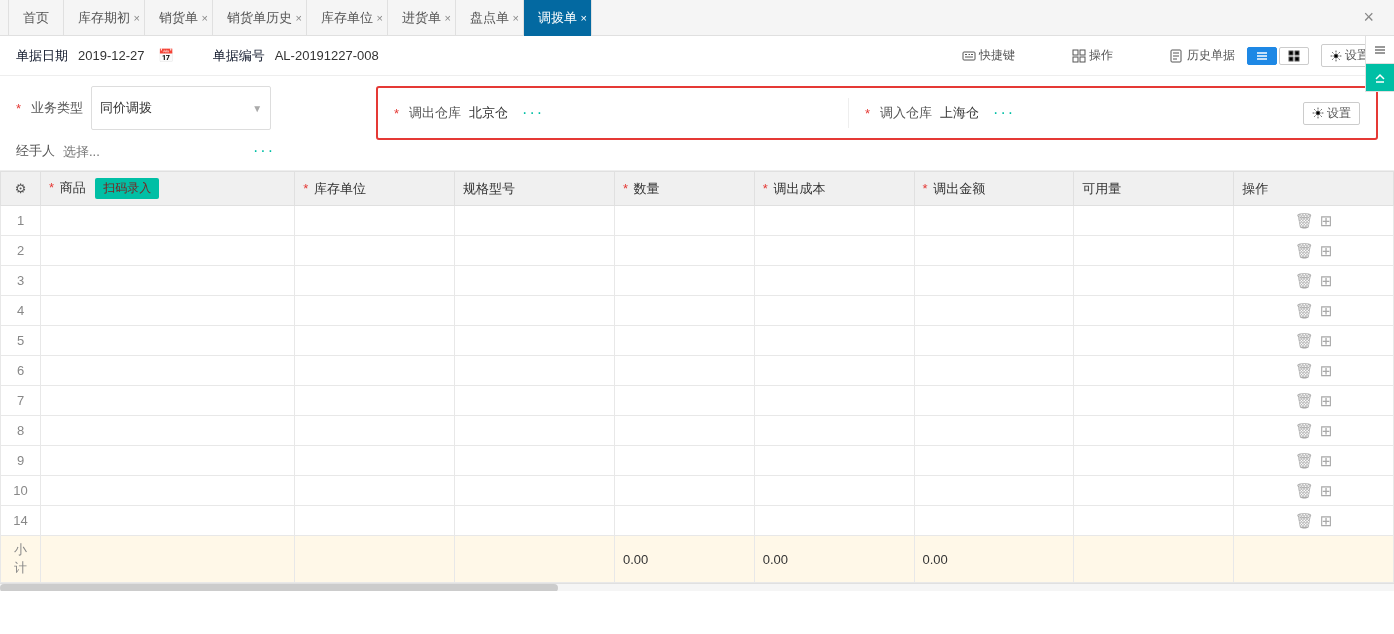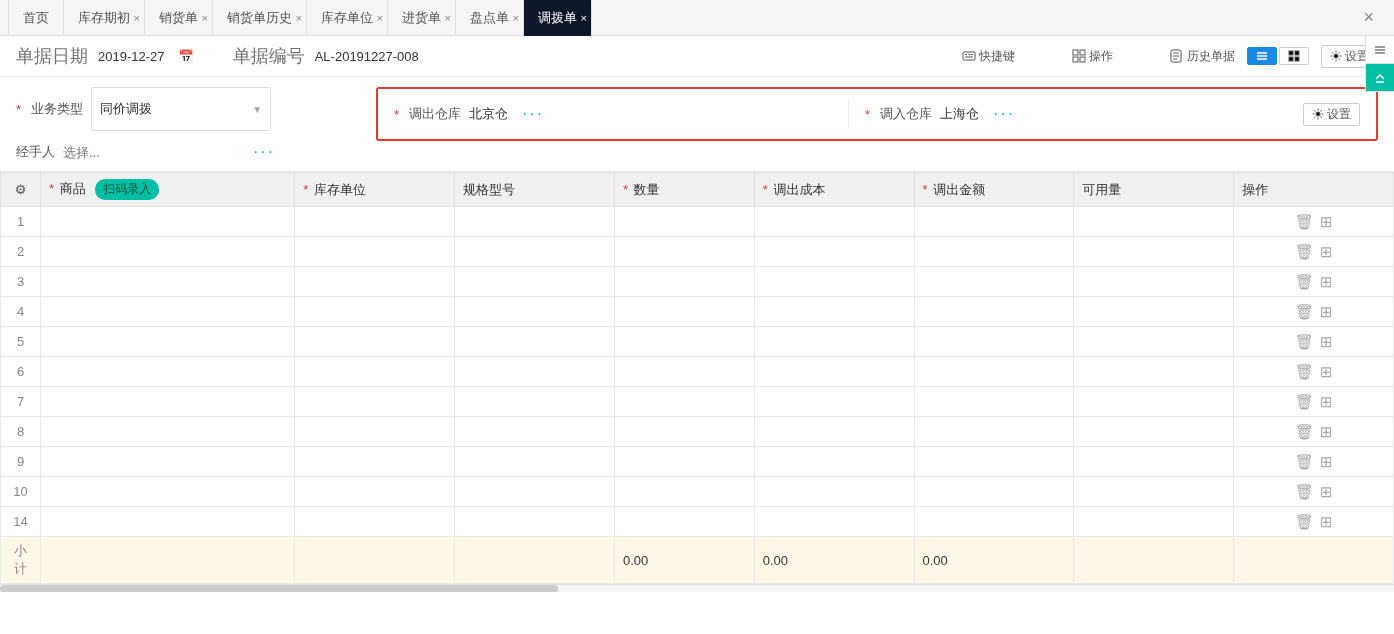--- a/index.html
+++ b/index.html
@@ -15,21 +15,21 @@
     }
     .tab-item {
       display: flex; align-items: center;
       padding: 0 14px; height: 36px;
       cursor: pointer; font-size: 13px;
       color: #555; border-right: 1px solid #e0e0e0;
       white-space: nowrap;
       position: relative;
     }
     .tab-item.active {
-      background: #0f172a; color: #fff;
+      background: #0369a1; color: #fff;
     }
     .tab-item:first-child { border-left: 1px solid #e0e0e0; }
     .tab-close-btn {
       position: absolute; right: 4px; top: 50%; transform: translateY(-50%);
       font-size: 11px; color: #888; cursor: pointer;
     }
     .tab-item.active .tab-close-btn { color: #fff; }
 
     
     .window-close {
@@ -39,21 +39,21 @@
 
     
     .toolbar-row {
       display: flex; align-items: center;
       padding: 8px 16px;
       border-bottom: 1px solid #eee;
       gap: 20px;
     }
     .toolbar-left { display: flex; align-items: center; gap: 10px; }
     .toolbar-right { margin-left: auto; display: flex; align-items: center; gap: 12px; font-size: 12px; color: #555; }
-    .label-text { color: #737373; font-size: 18px; }
+    .label-text { color: #0f172a; font-size: 13px; }
     .value-text { color: #333; font-size: 13px; }
     .calendar-icon { color: #00bfa5; margin-left: 4px; cursor: pointer; }
     .toolbar-icon-btn {
       display: flex; align-items: center; gap: 3px; cursor: pointer; color: #555; font-size: 12px; padding-left: 45px;
     }
     .toolbar-icon-btn svg { width:14px; height:14px; }
     .settings-btn {
       background: none; border: 1px solid #ccc; border-radius: 2px;
       padding: 2px 8px; cursor: pointer; color: #555; font-size: 12px;
       display: flex; align-items: center; gap: 3px;
@@ -103,21 +103,21 @@
     td {
       border: 1px solid #e8e8e8; padding: 5px 8px;
       height: 30px; color: #333;
     }
     tr.subtotal td { background: #fff8e8; font-size: 13px; }
     .row-num { color: #888; text-align: center; }
     .col-actions { text-align: center; }
     .action-icons { display: flex; gap: 6px; align-items: center; justify-content: center; }
     .action-icon { cursor: pointer; color: #aaa; font-size: 15px; }
     .scan-btn {
-      background: #00bfa5; color: #14532d; border: none; border-radius: 10px;
+      background: #00bfa5; color: #7f1d1d; border: none; border-radius: 2px;
       padding: 2px 8px; font-size: 12px; cursor: pointer; margin-left: 6px;
     }
     .settings-gear { cursor: pointer; color: #555; }
 
     
     .side-panel {
       position: fixed; right: 0; top: 36px;
       display: flex; flex-direction: column;
       border-left: 1px solid #e0e0e0;
       background: #fff;

